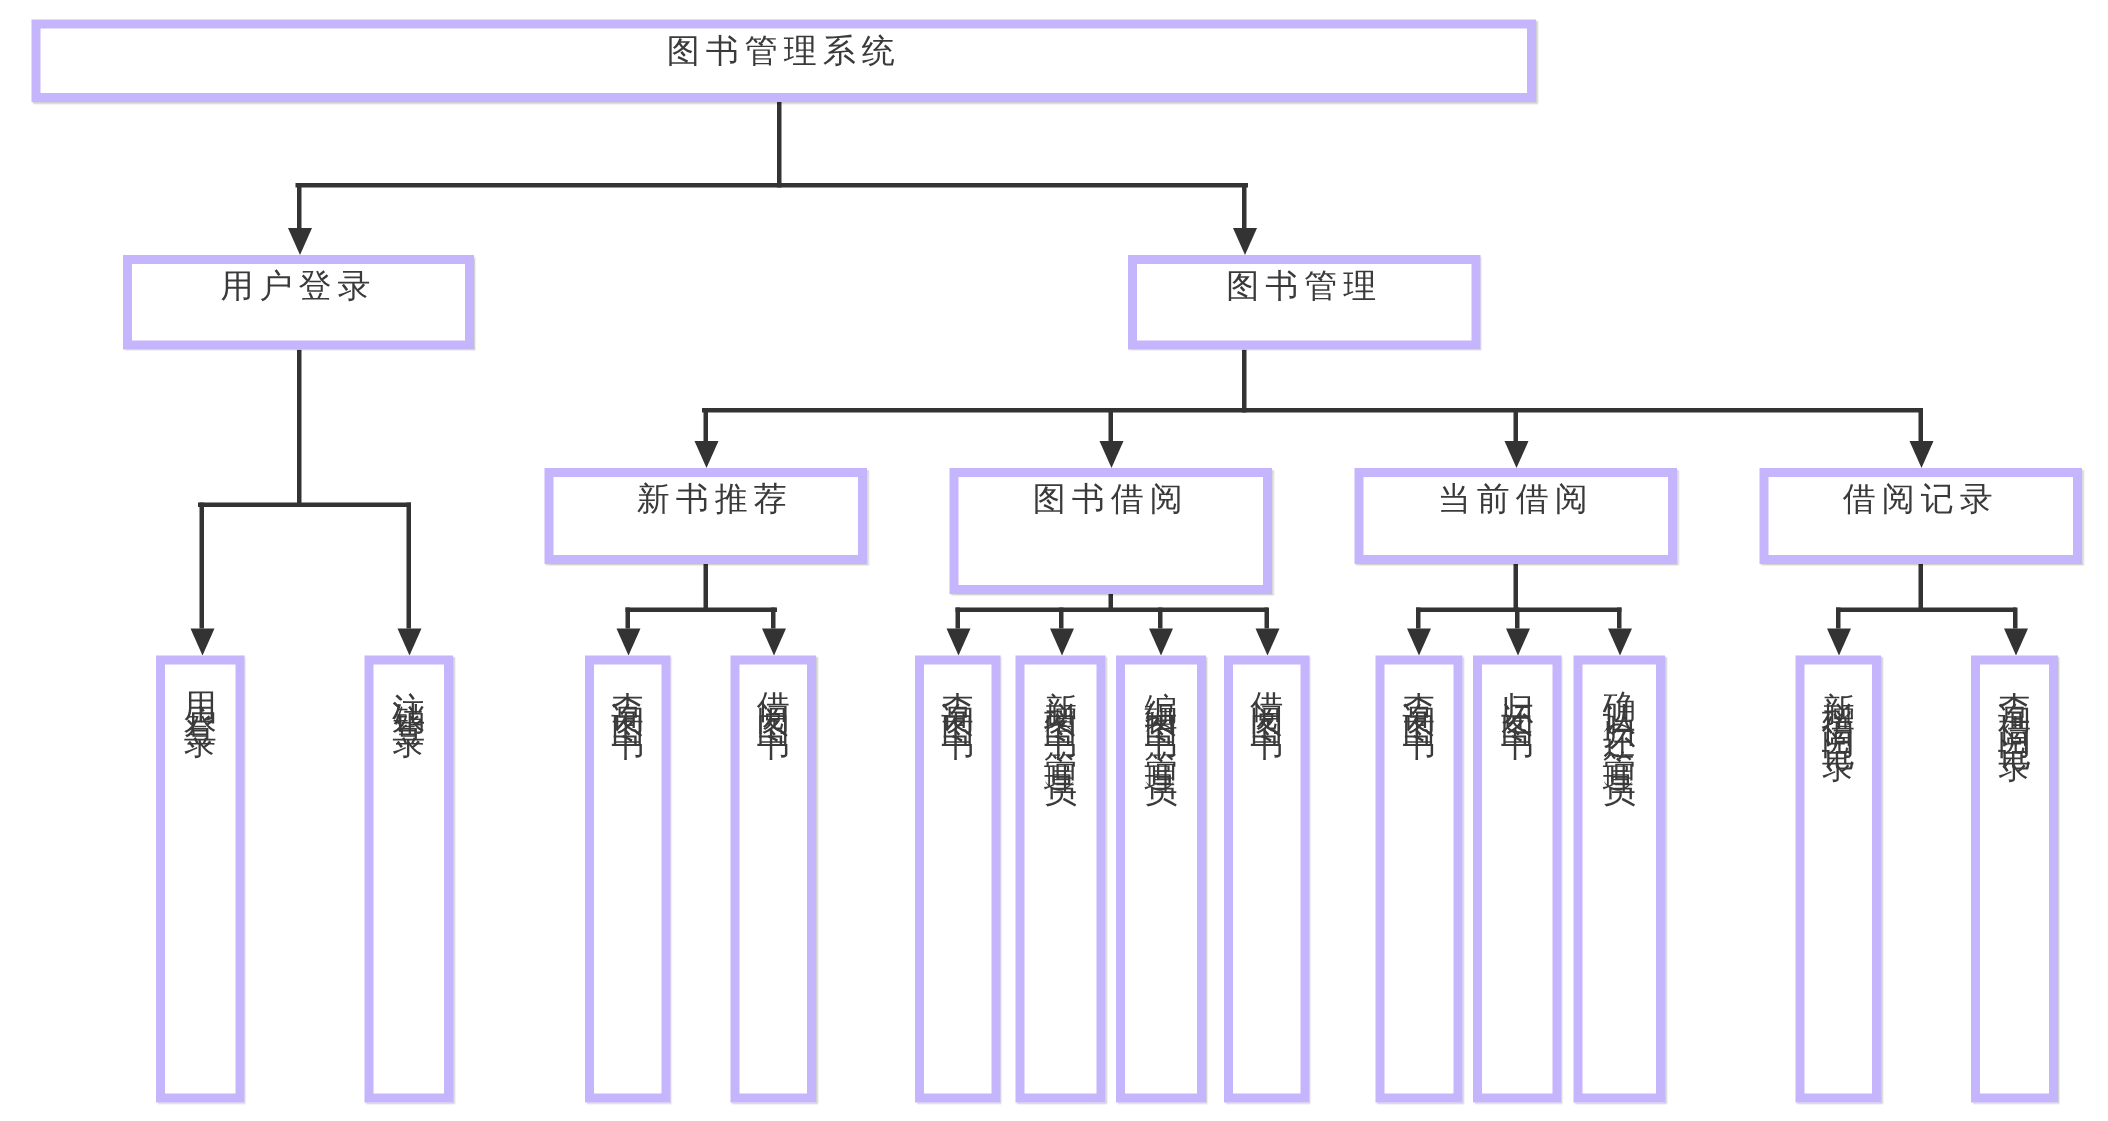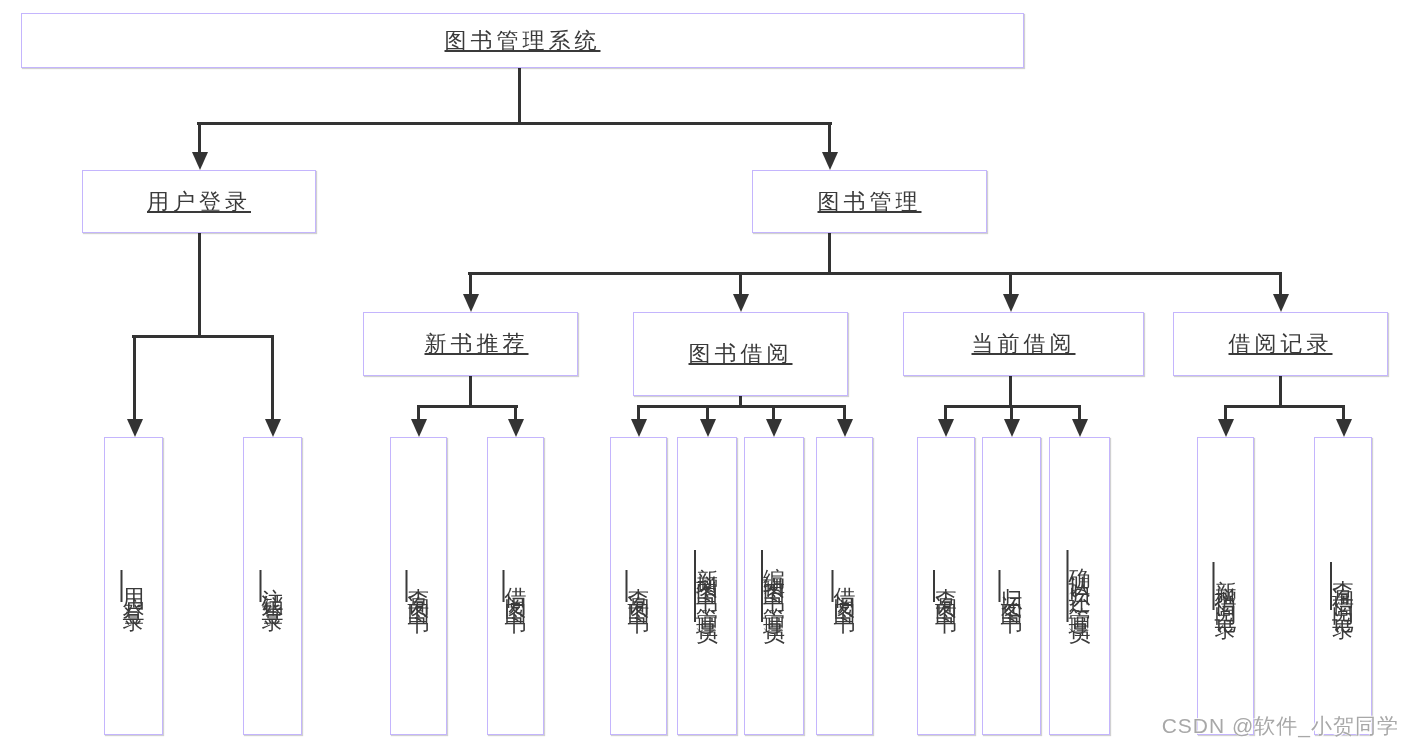--- a/index.html
+++ b/index.html
@@ -3,23 +3,22 @@
 <meta charset="utf-8">
 <style>
   html,body{margin:0;padding:0;background:#ffffff;}
   #stage{
     position:relative;width:1405px;height:747px;background:#ffffff;overflow:hidden;
     font-family:"Liberation Sans",sans-serif;color:#3a3a3a;
   }
   
   .node{
     position:absolute;box-sizing:border-box;background:#ffffff;
-    border:1px solid #c4b5fd;display:flex;align-items:center;justify-content:center;
+    border:6px solid #c4b5fd;display:flex;align-items:flex-start;justify-content:center;
     box-shadow:1px 1px 1px rgba(0,0,0,0.18);
-    text-decoration:underline;
   }
   .hlabel{font-size:22px;letter-spacing:4px;color:#3a3a3a;white-space:nowrap;}
   .vlabel{
     writing-mode:vertical-rl;text-orientation:mixed;
     font-size:22px;letter-spacing:8px;color:#3a3a3a;line-height:1;
   }
   
   .line{position:absolute;background:#333333;}
   .arrow{position:absolute;width:3px;background:#333333;}
   .arrow::after{
@@ -89,21 +88,21 @@
   <div class="node" style="left:752px;top:170px;width:235px;height:63px;">
     <span class="hlabel">图书管理</span>
   </div>
 
   <div class="node" style="left:363px;top:312px;width:215px;height:64px;padding-left:12px;">
     <span class="hlabel">新书推荐</span>
   </div>
   <div class="node" style="left:633px;top:312px;width:215px;height:84px;">
     <span class="hlabel">图书借阅</span>
   </div>
-  <div class="node" style="left:903px;top:312px;width:241px;height:64px;">
+  <div class="node" style="left:903px;top:312px;width:215px;height:64px;">
     <span class="hlabel">当前借阅</span>
   </div>
   <div class="node" style="left:1173px;top:312px;width:215px;height:64px;">
     <span class="hlabel">借阅记录</span>
   </div>
 
   <div class="node" style="left:104px;top:437px;width:59px;height:298px;">
     <span class="vlabel">用户登录</span>
   </div>
   <div class="node" style="left:243px;top:437px;width:59px;height:298px;">
@@ -140,15 +139,14 @@
     <span class="vlabel">确认归还（管理员）</span>
   </div>
 
   <div class="node" style="left:1197px;top:437px;width:57px;height:298px;">
     <span class="vlabel">新增借阅记录</span>
   </div>
   <div class="node" style="left:1314px;top:437px;width:58px;height:298px;">
     <span class="vlabel">查询借阅记录</span>
   </div>
 
-  <div class="watermark">CSDN @软件_小贺同学</div>
 
 </div>
 
 </body></html>

